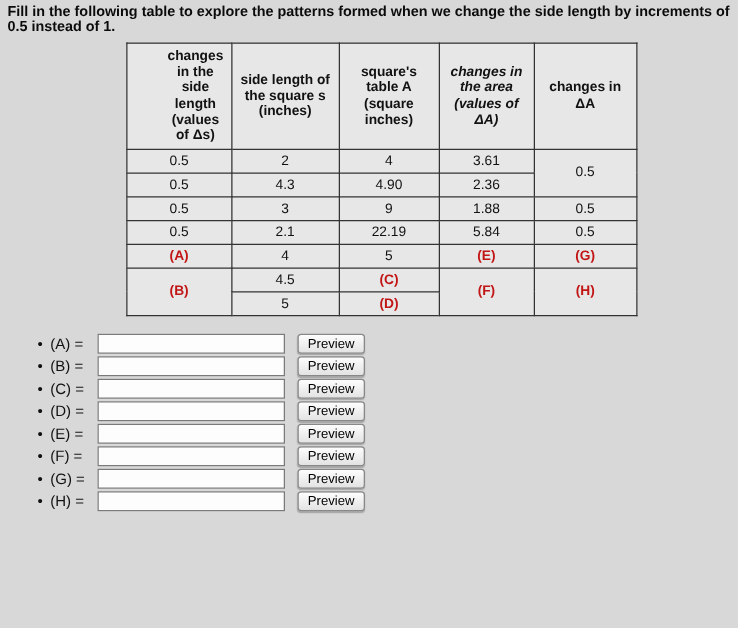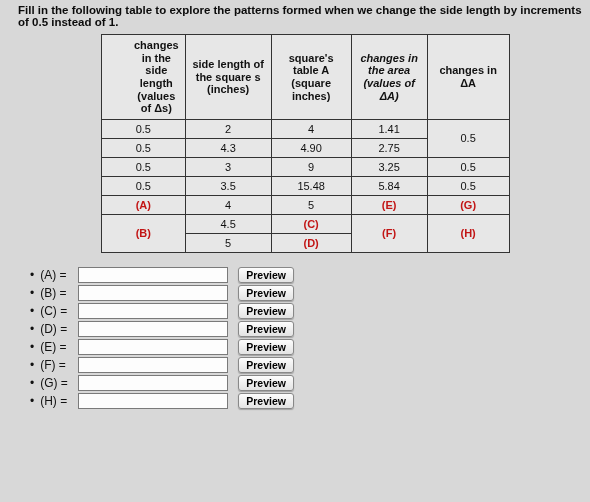--- a/index.html
+++ b/index.html
@@ -8,21 +8,21 @@
     padding: 0;
     font-family: -apple-system, BlinkMacSystemFont, "Segoe UI", Arial, sans-serif;
     background: #d8d8d8;
     width: 590px;
     color: #111;
   }
   .page { padding: 4px 6px 12px 6px; }
   .prompt {
     font-weight: 700;
     font-size: 11.5px;
-    margin: 0 0 6px 12px;
+    margin: 0 0 6px 0;
     color: #0b0b0b;
   }
   .table-wrap { margin-left: 95px; }
   table {
     border-collapse: collapse;
     background: #eaeaea;
     box-shadow: 0 1px 0 rgba(0,0,0,.2) inset;
   }
   th, td {
     border: 1.5px solid #333;
@@ -53,21 +53,20 @@
   }
   .preview-btn {
     margin-left: 6px;
     font-size: 10.5px;
     padding: 1px 7px;
     border: 1px solid #888;
     border-radius: 3px;
     background: linear-gradient(#fdfdfd,#e3e3e3);
     box-shadow: 0 1px 1px rgba(0,0,0,.25);
     cursor: pointer;
-    font-weight: bold;
   }
 </style>
 </head>
 <body>
 <div class="page">
 
 <div class="prompt">Fill in the following table to explore the patterns formed when we change the side length by increments of 0.5 instead of 1.</div>
 
 <div class="table-wrap">
 <table>
@@ -77,43 +76,43 @@
     <th class="col-s">side length of the square s (inches)</th>
     <th class="col-a">square's table A (square inches)</th>
     <th class="col-da">changes in the area (values of ΔA)</th>
     <th class="col-dda">changes in ΔA</th>
   </tr>
 
   <tr>
     <td rowspan="2">0.5</td>
     <td>2</td>
     <td>4</td>
-    <td rowspan="2">1.41</td>
+    <td rowspan="2">3.61</td>
     <td rowspan="4">0.5</td>
   </tr>
   <tr>
     <td rowspan="2">4.3</td>
     <td rowspan="2">4.90</td>
   </tr>
   <tr>
     <td rowspan="2">0.5</td>
-    <td rowspan="2">2.75</td>
+    <td rowspan="2">2.36</td>
   </tr>
   <tr>
     <td rowspan="2">3</td>
     <td rowspan="2">9</td>
   </tr>
   <tr>
     <td rowspan="2">0.5</td>
-    <td rowspan="2">3.25</td>
+    <td rowspan="2">1.88</td>
     <td rowspan="2">0.5</td>
   </tr>
   <tr>
-    <td rowspan="2">3.5</td>
-    <td rowspan="2">15.48</td>
+    <td rowspan="2">2.1</td>
+    <td rowspan="2">22.19</td>
   </tr>
   <tr>
     <td rowspan="2">0.5</td>
     <td rowspan="2">5.84</td>
     <td rowspan="2">0.5</td>
   </tr>
   <tr>
     <td rowspan="2">4</td>
     <td rowspan="2">5</td>
   </tr>

